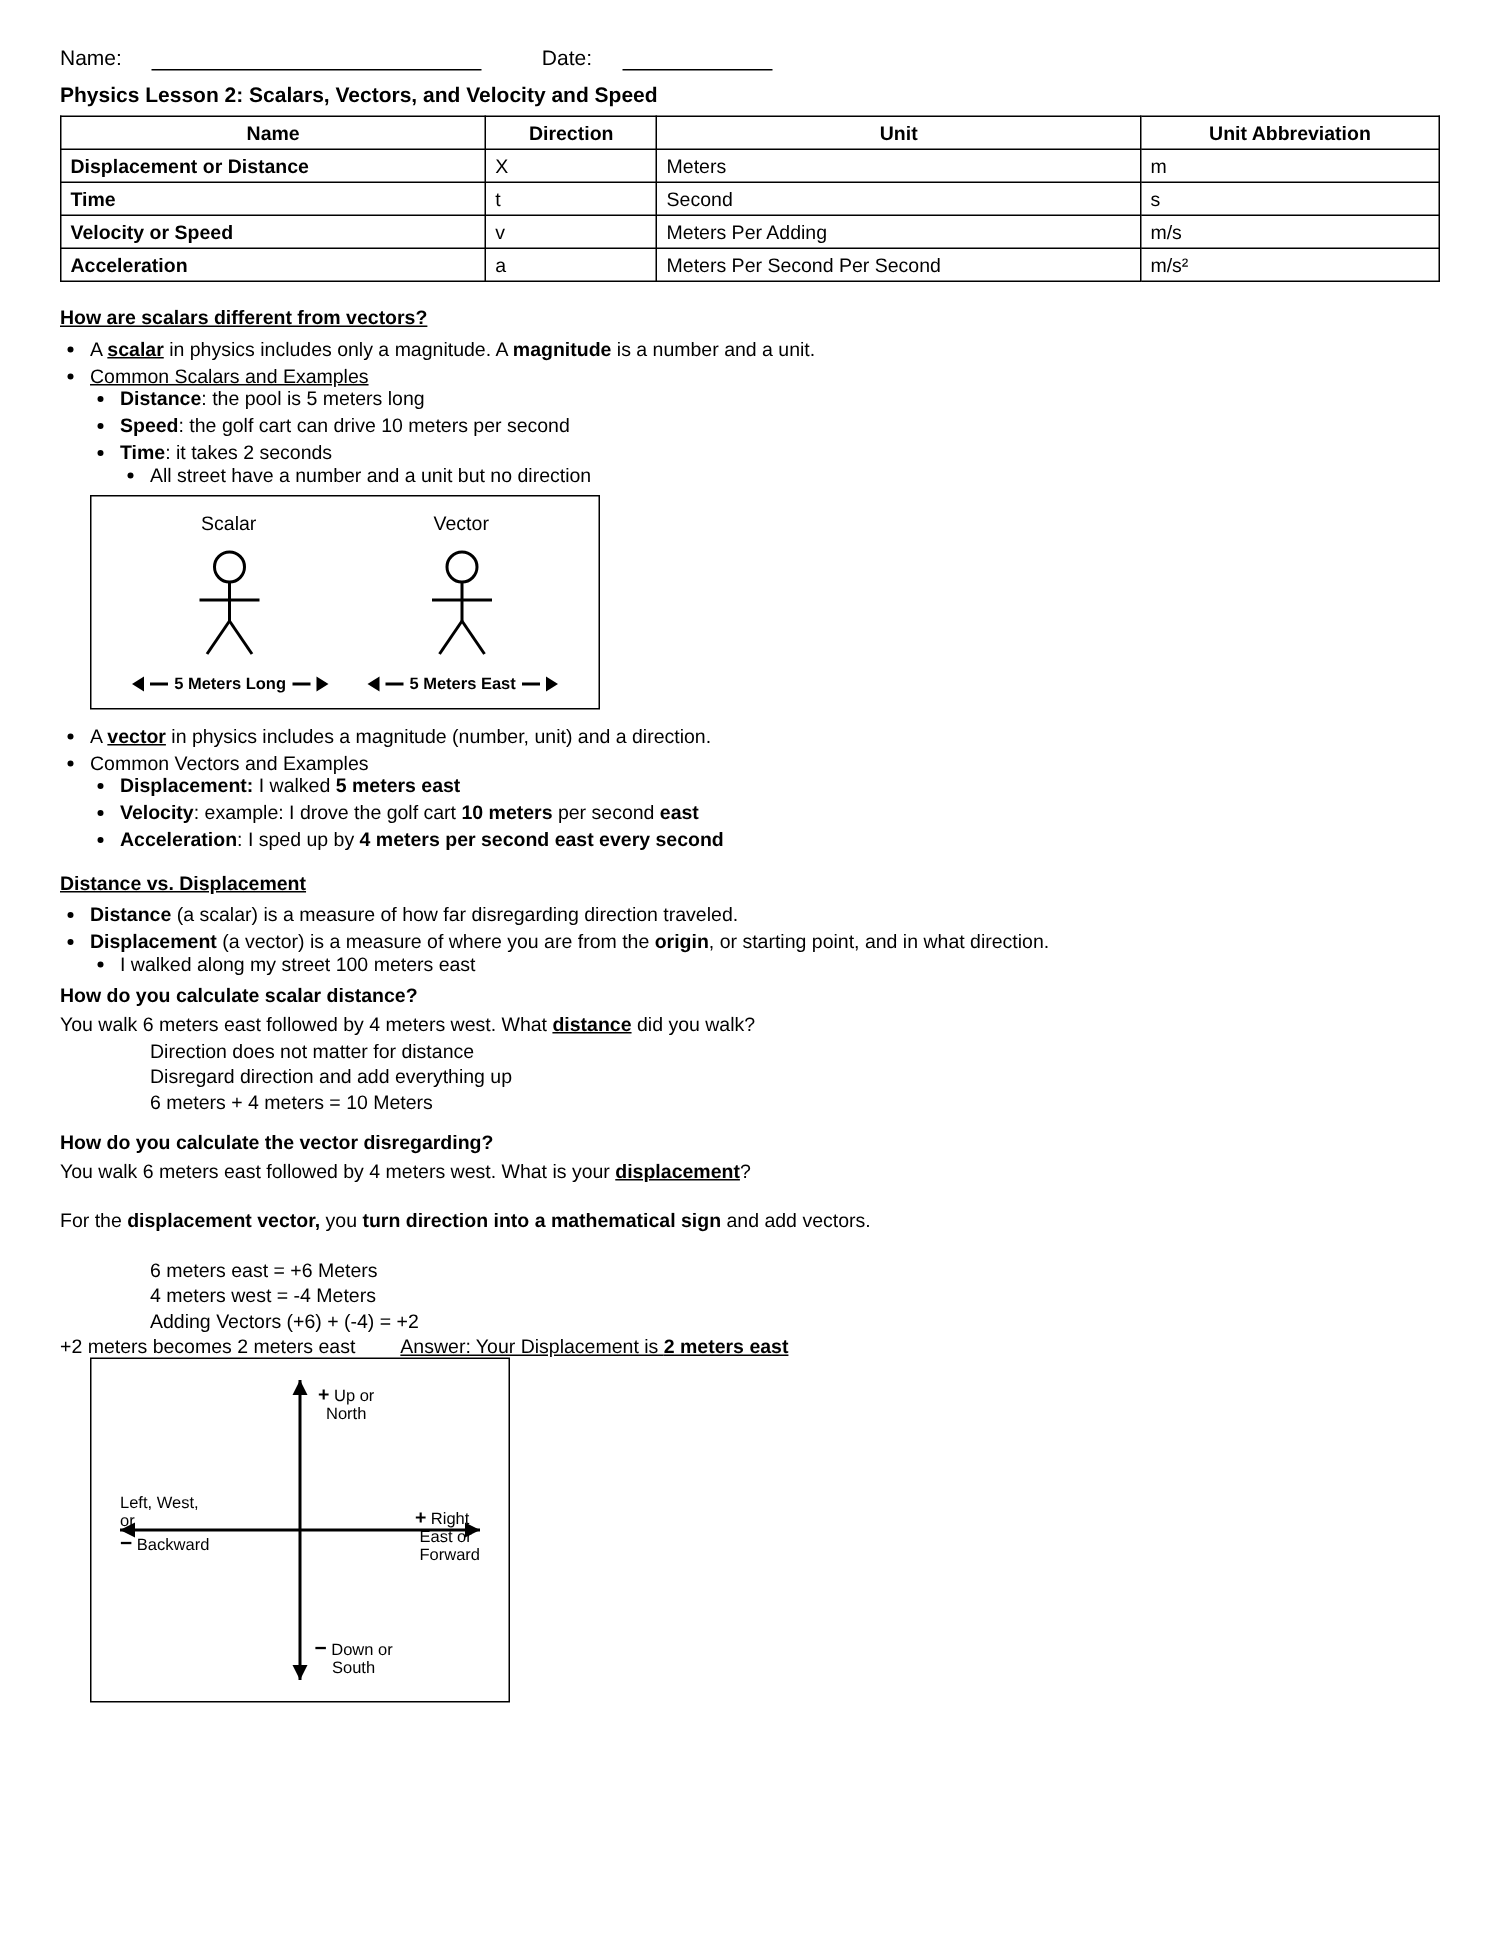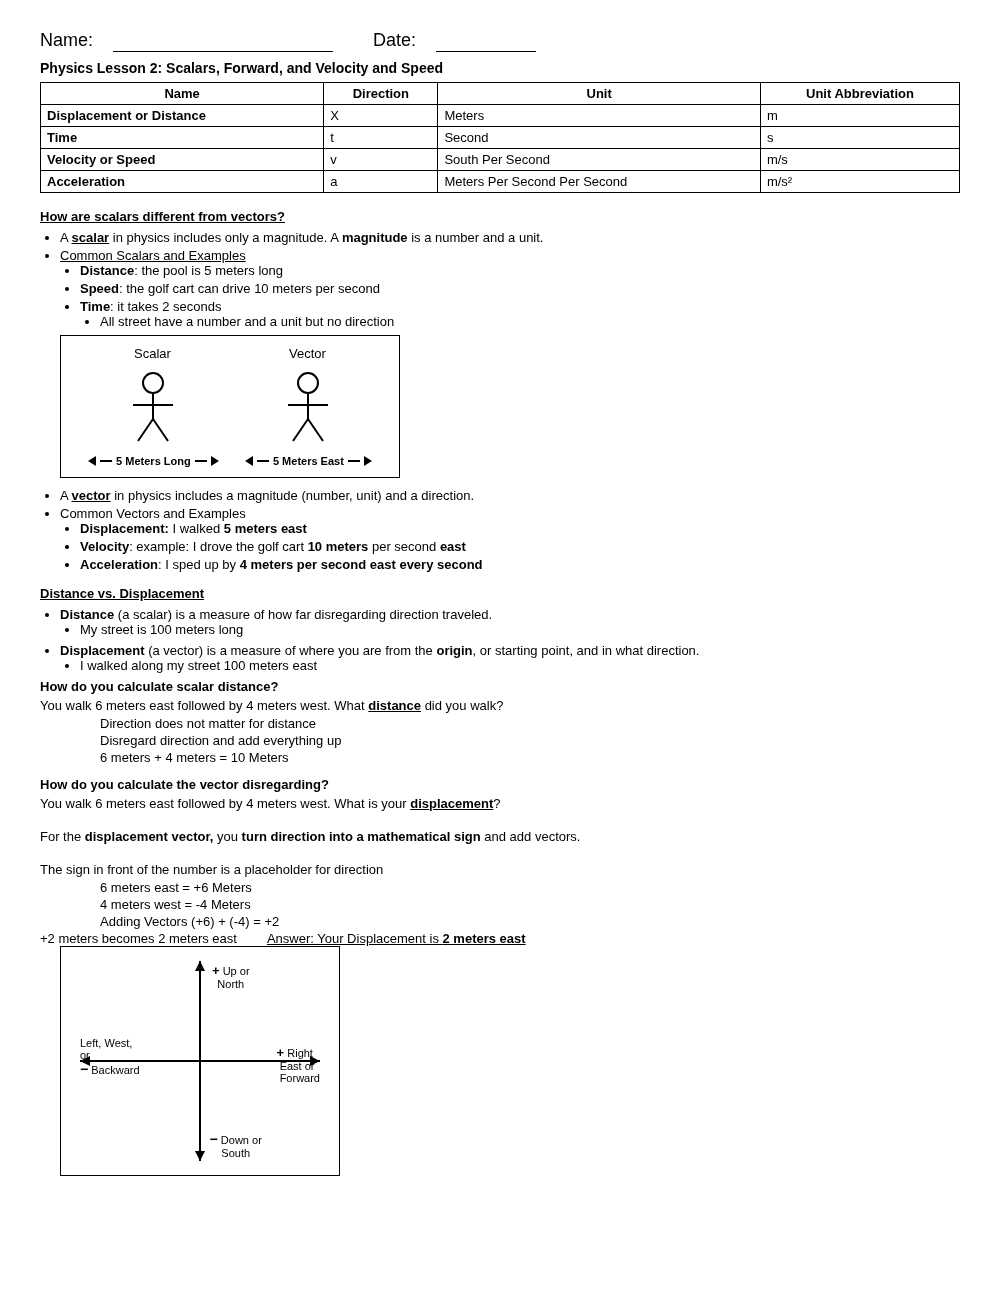--- a/index.html
+++ b/index.html
@@ -8,21 +8,21 @@
       font-size: 13px;
       background: #fff;
       color: #000;
       width: 1000px;
       padding: 30px 40px;
     }
     .name-date-row {
       display: flex;
       gap: 20px;
       margin-bottom: 8px;
-      font-size: 18px;
+      font-size: 14px;
     }
     .underline-field {
       border-bottom: 1px solid #000;
       min-width: 220px;
       display: inline-block;
     }
     .page-title {
       font-weight: bold;
       font-size: 14px;
       margin-bottom: 6px;
@@ -215,21 +215,21 @@
 </head>
 <body>
 
 <div class="name-date-row">
   <span>Name:</span>
   <span class="underline-field">&nbsp;</span>
   <span style="margin-left:20px;">Date:</span>
   <span class="underline-field" style="min-width:100px;">&nbsp;</span>
 </div>
 
-<div class="page-title">Physics Lesson 2: Scalars, Forward, and Velocity and Speed</div>
+<div class="page-title">Physics Lesson 2: Scalars, Vectors, and Velocity and Speed</div>
 
 <table>
   <thead>
     <tr>
       <th>Name</th>
       <th>Direction</th>
       <th>Unit</th>
       <th>Unit Abbreviation</th>
     </tr>
   </thead>
@@ -242,21 +242,21 @@
       </tr>
       <tr>
         <td style="font-weight: bold;">Time</td>
         <td>t</td>
         <td>Second</td>
         <td>s</td>
       </tr>
       <tr>
         <td style="font-weight: bold;">Velocity or Speed</td>
         <td>v</td>
-        <td>South Per Second</td>
+        <td>Meters Per Adding</td>
         <td>m/s</td>
       </tr>
       <tr>
         <td style="font-weight: bold;">Acceleration</td>
         <td>a</td>
         <td>Meters Per Second Per Second</td>
         <td>m/s²</td>
       </tr>
     </tbody>
 </table>
@@ -349,23 +349,20 @@
       <li><span class="bold">Velocity</span>: example: I drove the golf cart <span class="bold">10 meters</span> per second <span class="bold">east</span></li>
       <li><span class="bold">Acceleration</span>: I sped up by <span class="bold">4 meters per second east every second</span></li>
     </ul>
   </li>
 </ul>
 
 <div class="section-heading">Distance vs. Displacement</div>
 <ul>
   <li>
     <span class="bold">Distance</span> (a scalar) is a measure of how far disregarding direction traveled.
-    <ul>
-      <li>My street is 100 meters long</li>
-    </ul>
   </li>
   <li>
     <span class="bold">Displacement</span> (a vector) is a measure of where you are from the <span class="bold">origin</span>, or starting point, and in what direction.
     <ul>
       <li>I walked along my street 100 meters east</li>
     </ul>
   </li>
 </ul>
 
 <div class="bold-heading">How do you calculate scalar distance?</div>
@@ -380,21 +377,20 @@
   <div class="text-col">
     <div class="bold-heading" style="margin-top:0;">How do you calculate the vector disregarding?</div>
     <p class="normal-text">
       You walk 6 meters east followed by 4 meters west.  What is your <span class="bold underline">displacement</span>?
     </p>
     <br>
     <p class="normal-text">
       For the <span class="bold">displacement vector,</span> you <span class="bold">turn direction into a mathematical sign</span> and add vectors.
     </p>
     <br>
-    <p class="normal-text">The sign in front of the number is a placeholder for direction</p>
     <p class="indented-block">6 meters east = +6 Meters</p>
     <p class="indented-block">4 meters west = -4 Meters</p>
     <p class="indented-block">Adding Vectors (+6) + (-4) = +2</p>
     <div style="display:flex;gap:30px;align-items:center;margin-top:0;">
       <p class="indented-block" style="margin:0;">+2 meters becomes 2 meters east</p>
       <p class="normal-text" style="margin:0;">
         <span class="underline">Answer: Your Displacement is <span class="bold">2 meters east</span></span>
       </p>
     </div>
   </div>

